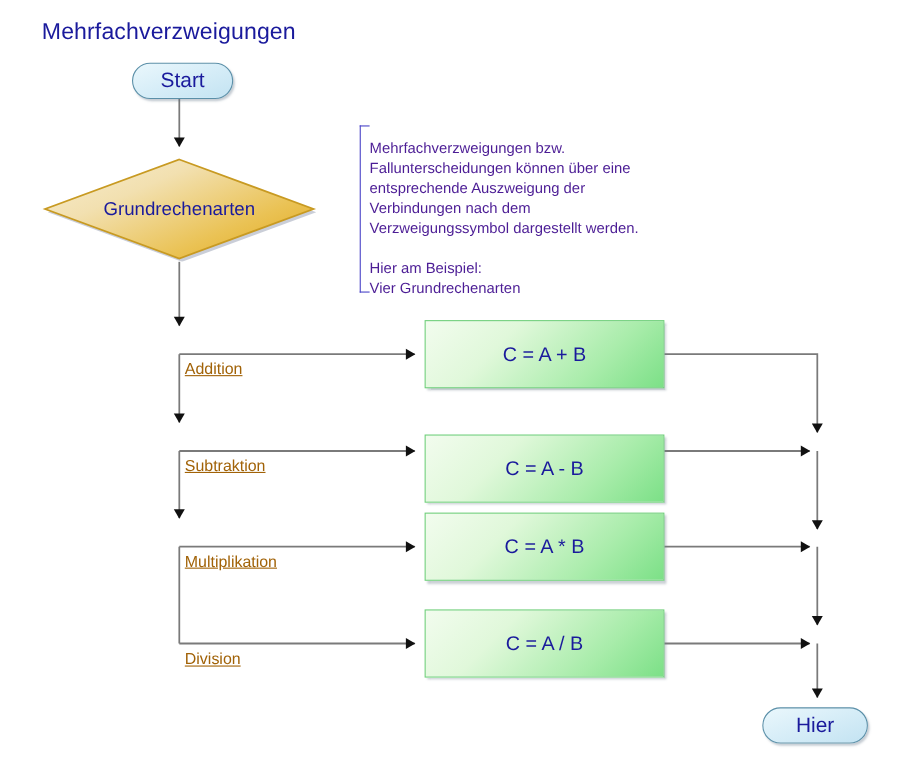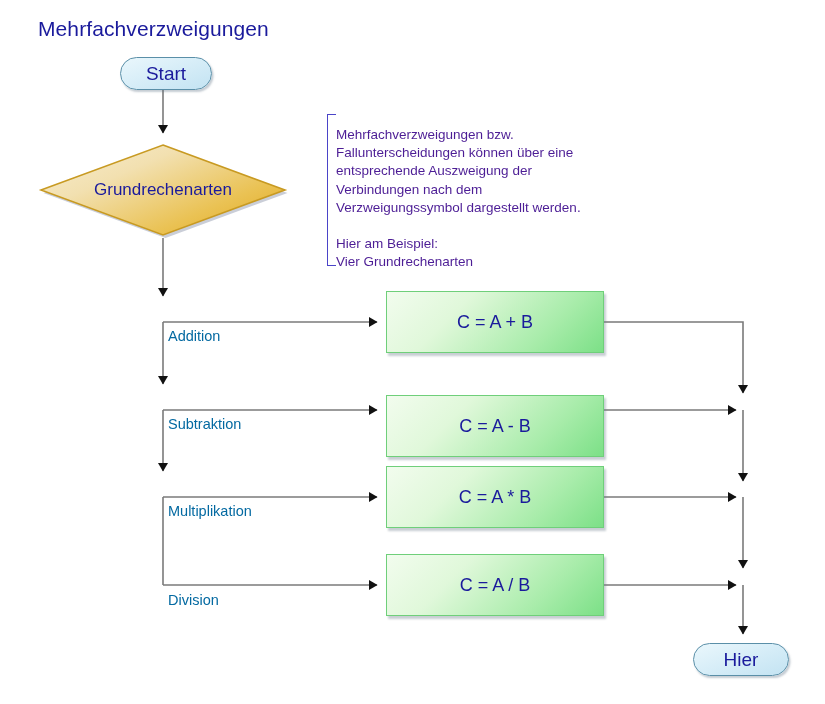--- a/index.html
+++ b/index.html
@@ -90,23 +90,24 @@
     display: flex;
     align-items: center;
     justify-content: center;
     color: #1a1a9c;
     font-size: 18px;
   }
 
   
   .branch-label {
     position: absolute;
-    color: #0369a1;
+    color: #a16207;
     font-size: 14.5px;
     white-space: nowrap;
+    text-decoration: underline;
   }
 
   
   .note {
     position: absolute;
     left: 336px;
     top: 126px;
     width: 260px;
     color: #4c1d95;
     font-size: 13.5px;

